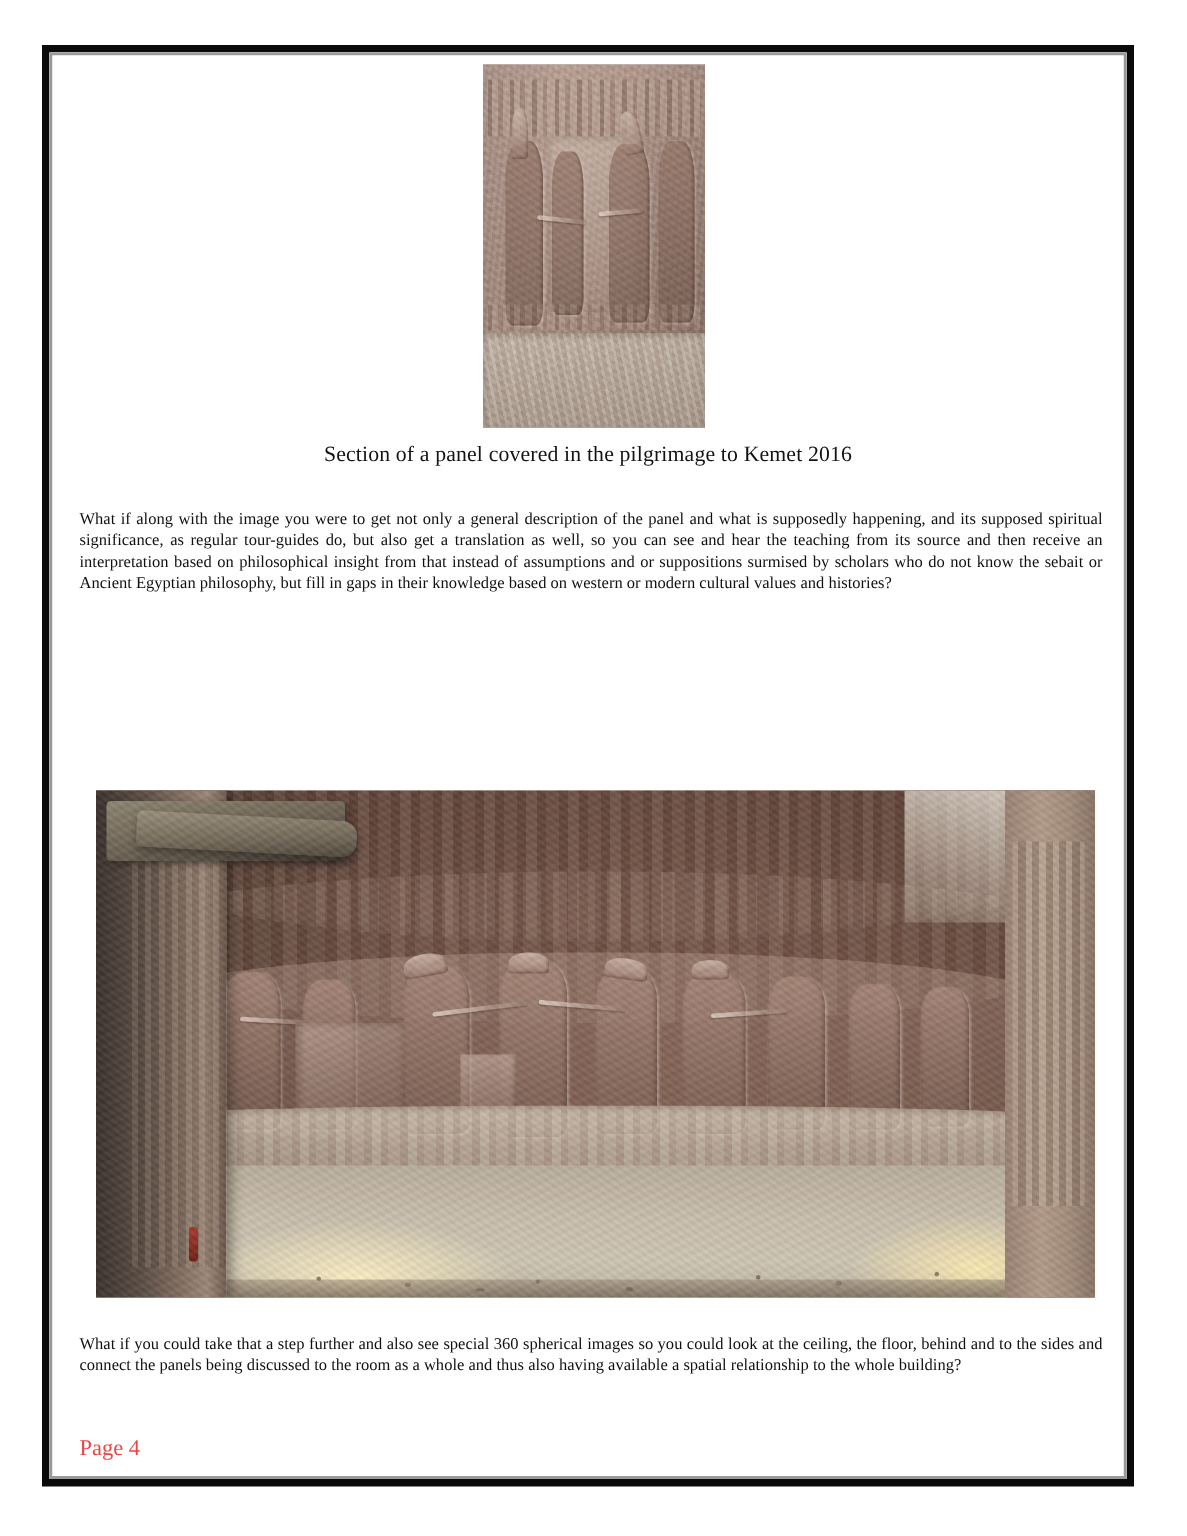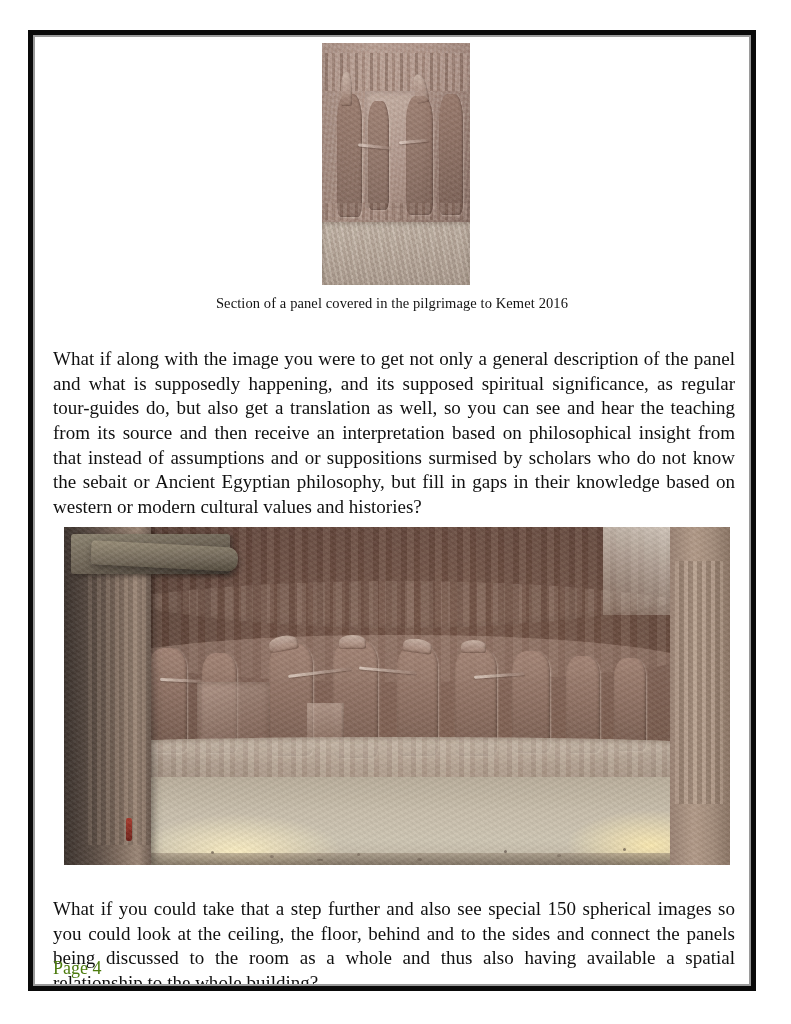--- a/index.html
+++ b/index.html
@@ -172,36 +172,36 @@
     color: #131313;
     letter-spacing: 0.1px;
   }
 
   
   .body-text {
     position: absolute;
     left: 18px;
     width: 682px;
     text-align: justify;
-    font-size: 19px;
+    font-size: 11px;
     line-height: 1.30;
     color: #101010;
     letter-spacing: 0.01px;
   }
   #para-1 { top: 291px; }
   #para-2 { top: 424px; }
   #para-3 { top: 841px; }
 
   
   .page-number {
     position: absolute;
     left: 18px;
     top: 921px;
-    font-size: 18px;
-    color: #4d7c0f;
+    font-size: 15px;
+    color: #ef4444;
   }
 
   
   .fig-pano-wrap {
     position: absolute;
     left: 29px;
     top: 490px;
     width: 666px;
     height: 338px;
   }
@@ -560,21 +560,21 @@
 
             <div class="pillar-left"></div>
             <div class="pillar-cap"></div>
             <div class="architrave"></div>
             <div class="red-object"></div>
 
             <div class="grain"></div>
           </div>
         </div>
 
-        <p class="body-text" id="para-3">What if you could take that a step further and also see special 150 spherical images so you could look at the ceiling, the floor, behind and to the sides and connect the panels being discussed to the room as a whole and thus also having available a spatial relationship to the whole building?</p>
+        <p class="body-text" id="para-3">What if you could take that a step further and also see special 360 spherical images so you could look at the ceiling, the floor, behind and to the sides and connect the panels being discussed to the room as a whole and thus also having available a spatial relationship to the whole building?</p>
 
         <div class="page-number">Page 4</div>
 
       </div>
     </div>
   </div>
 
 </div>
 
 </body></html>

